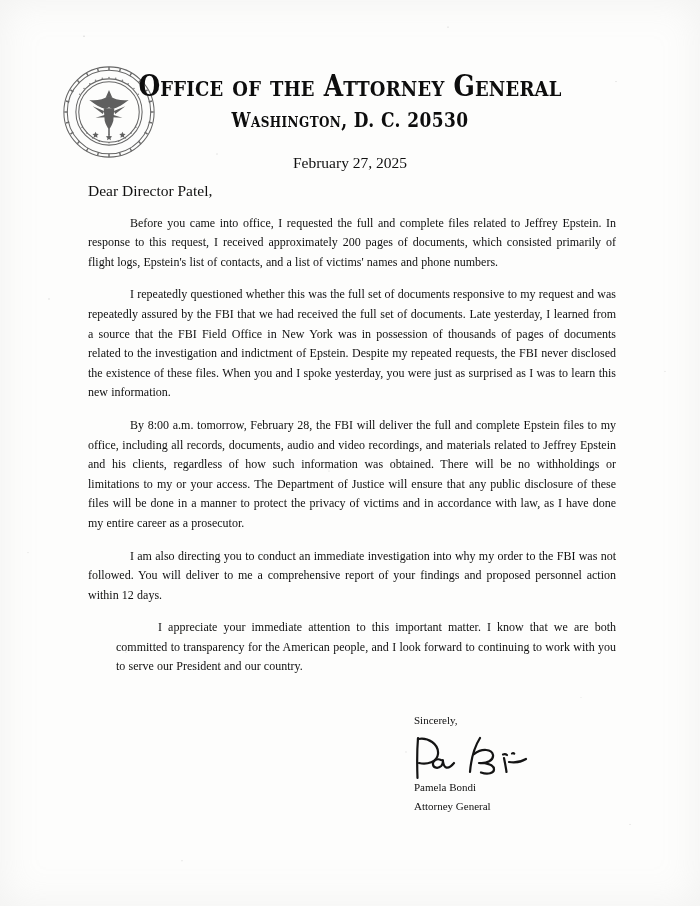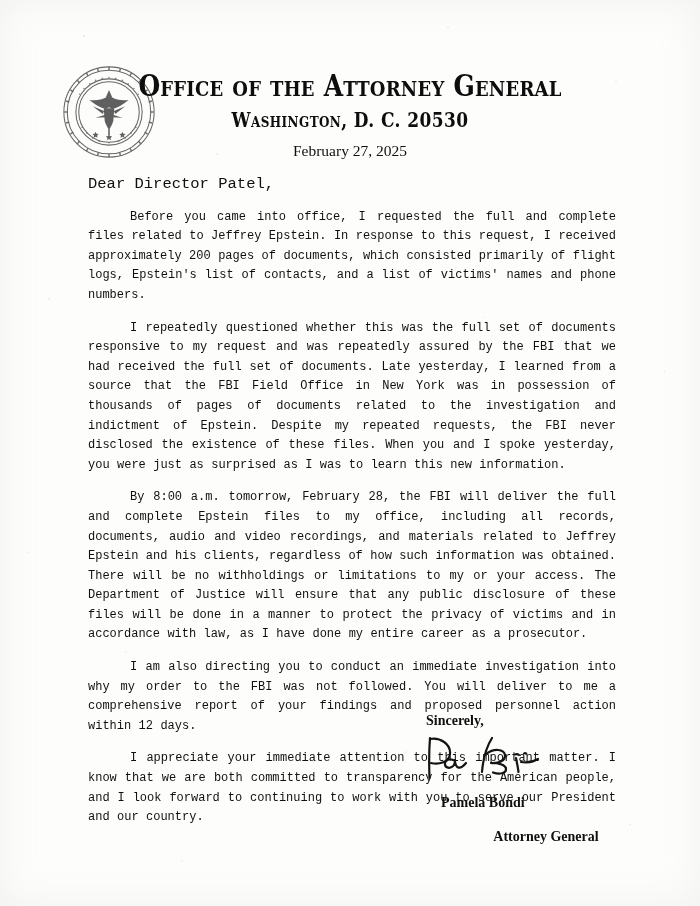--- a/index.html
+++ b/index.html
@@ -85,72 +85,70 @@
     color: #0d0d0d;
     font-variant: small-caps;
     transform: scaleY(1.18);
     transform-origin: center top;
   }
 
   .date-line {
     position: absolute;
     left: 0;
     right: 0;
-    top: 142px;
+    top: 154px;
     text-align: center;
     font-size: 15.5px;
   }
 
   
   .body-block {
     position: absolute;
     left: 88px;
-    top: 175px;
+    top: 181px;
     width: 528px;
-    font-family: Liberation Mono, monospace;
   }
 
   .salutation {
     font-size: 15.5px;
     line-height: 19.6px;
     margin: 0 0 13px 0;
   }
 
   p.para {
     margin: 0 0 13px 0;
     font-size: 12px;
     line-height: 19.6px;
     text-align: justify;
     text-indent: 42px;
     word-spacing: 0.2px;
   }
 
-  p.para:last-child { margin-bottom: 0; }
+  p.para:last-child { margin-bottom: 0; margin-left: 28px; }
 
   
   .signature-block {
     position: absolute;
-    left: 426px;
+    left: 414px;
     top: 711px;
     width: 240px;
-    font-size: 14px;
+    font-size: 11px;
     line-height: 19.6px;
-    font-weight: bold;
   }
 
   .sig-closing { margin: 0; }
 
   .sig-mark {
     margin: 1px 0 -4px -6px;
     height: 50px;
     width: 160px;
   }
 
-  .sig-name { margin: 15px; }
-  .sig-title { margin: 8px; text-align: center; }
+  .sig-name { margin: 0; }
+  .sig-title { margin: 0; }
 
   
   .softening {
     position: absolute;
     inset: 0;
     pointer-events: none;
     box-shadow: inset 0 0 38px rgba(190,190,190,0.18);
   }
 </style>
 </head>

